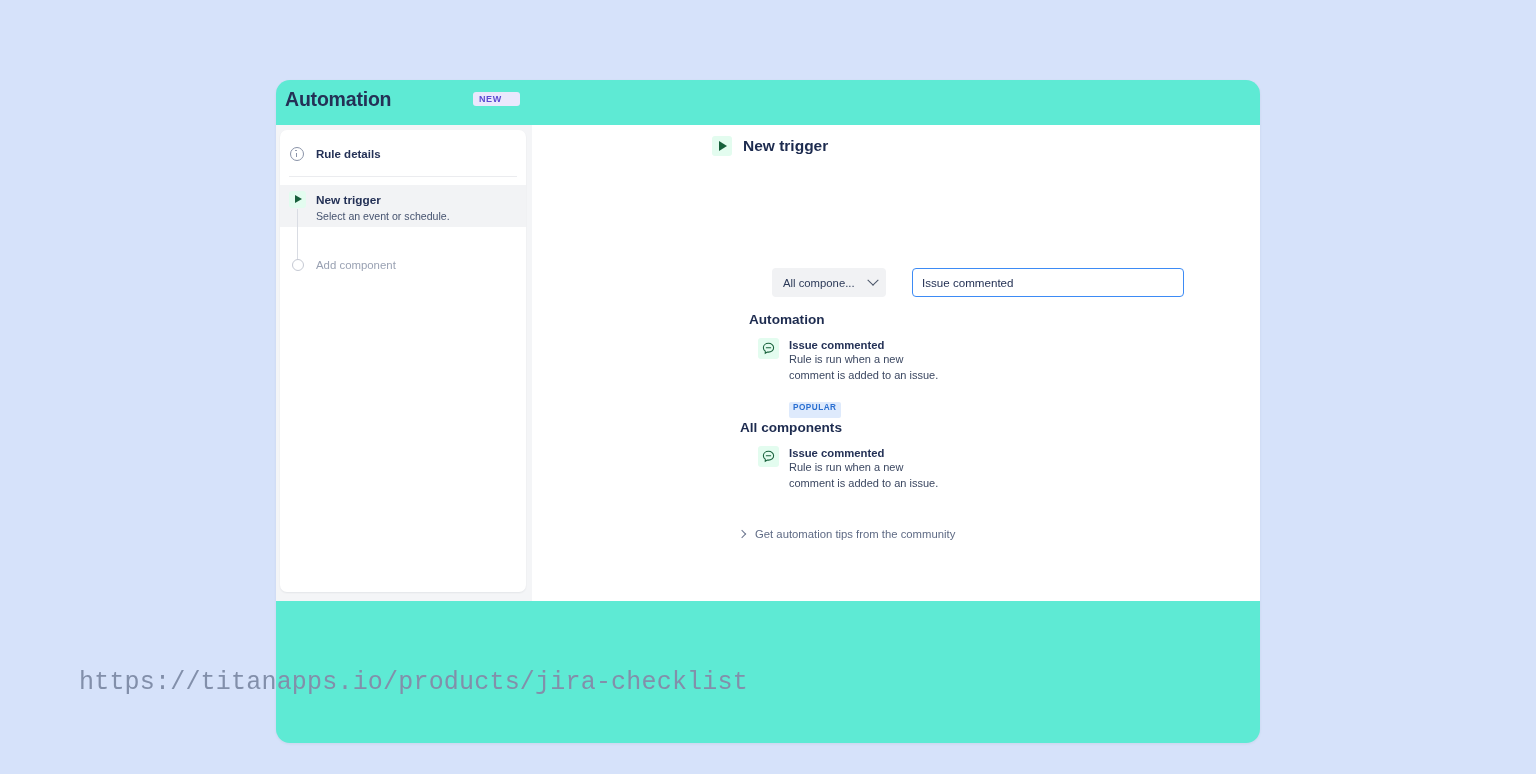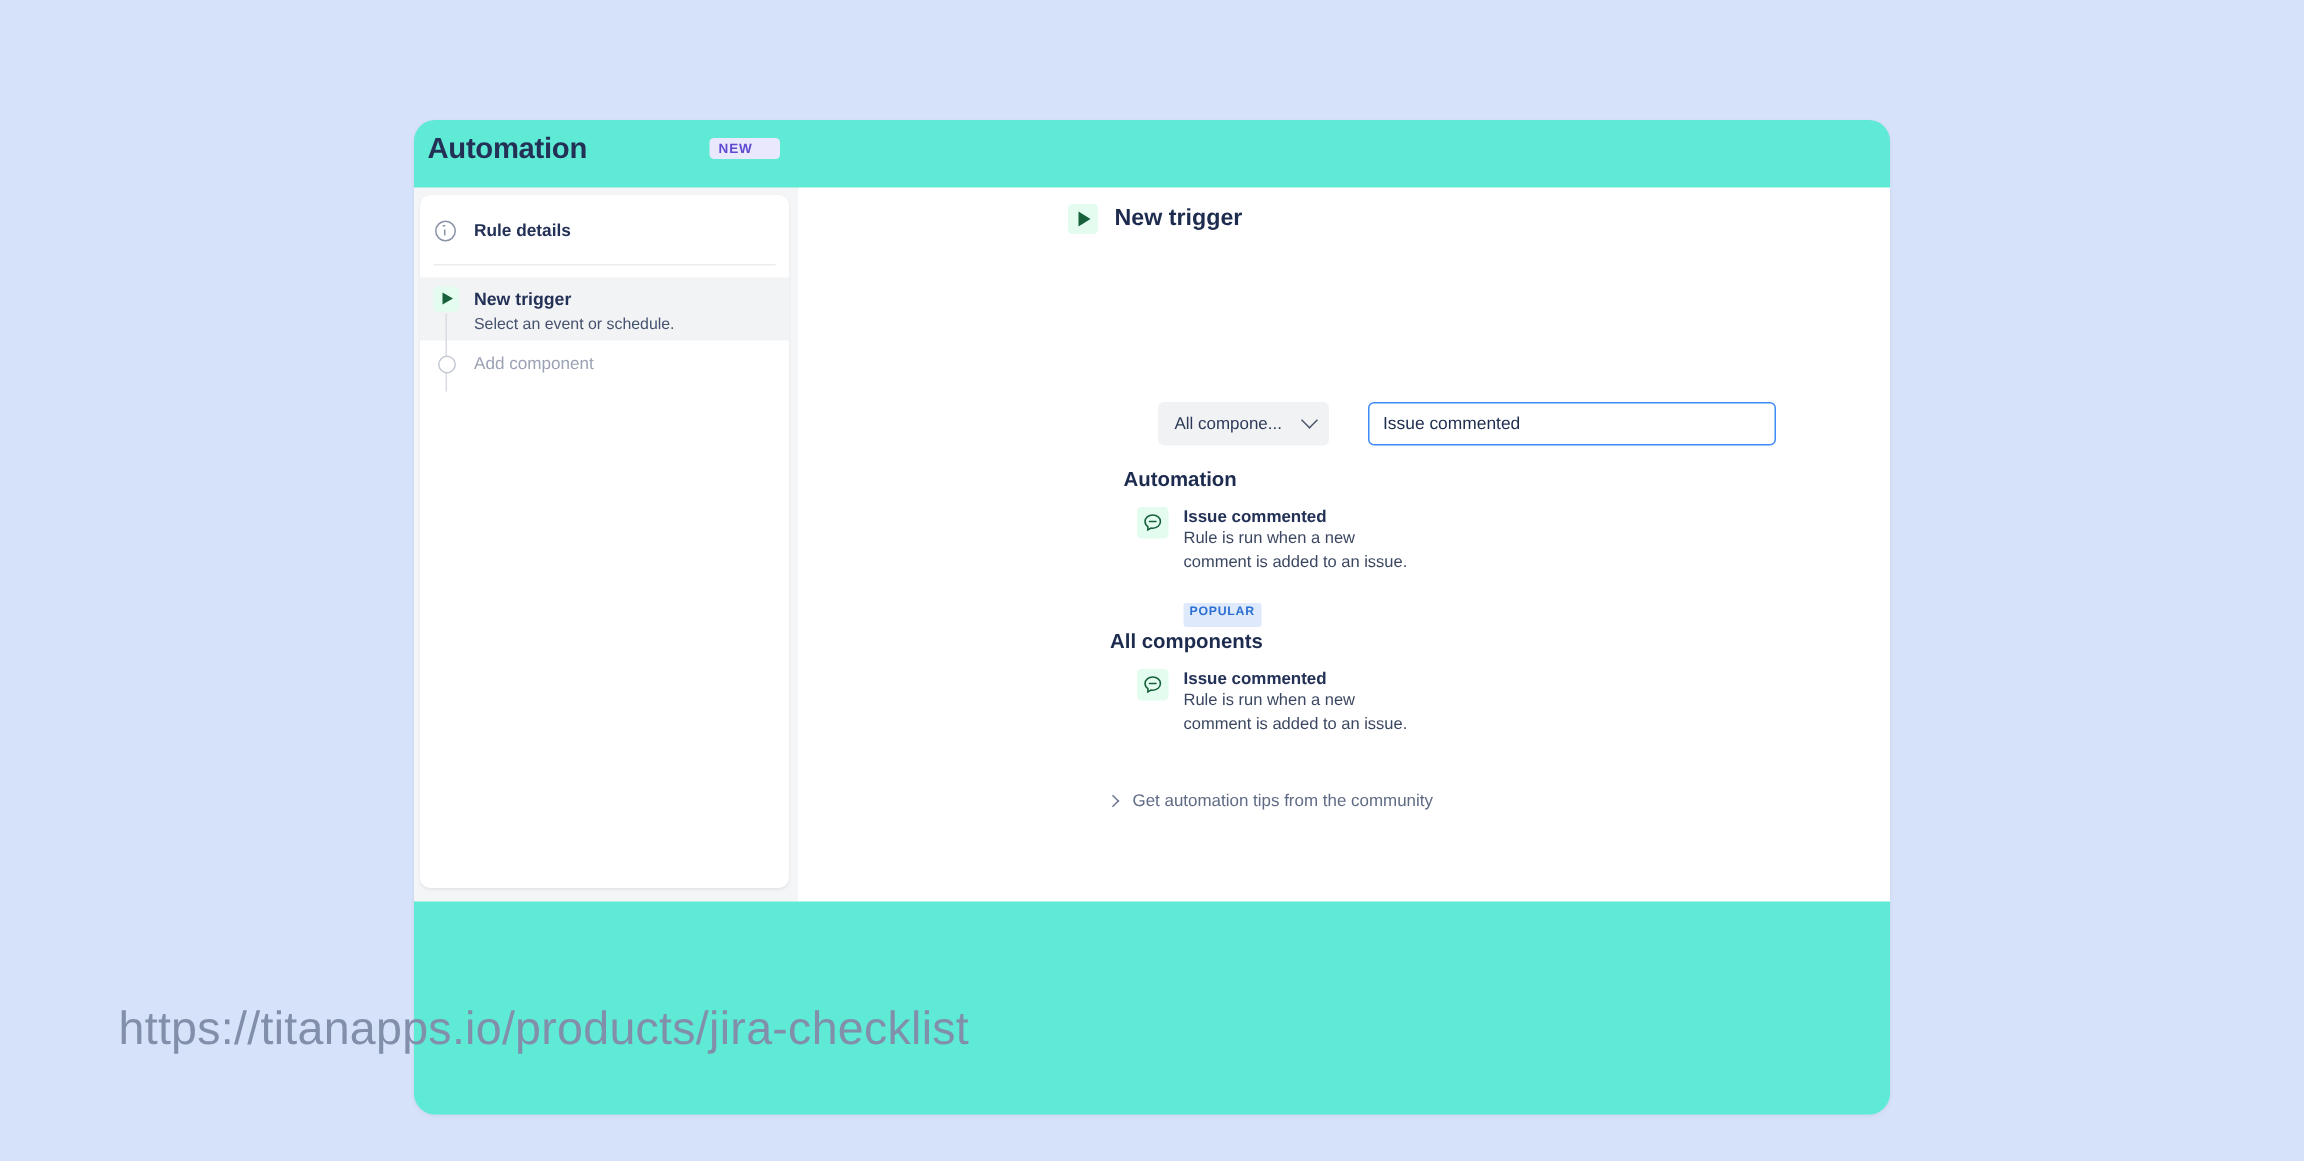--- a/index.html
+++ b/index.html
@@ -173,24 +173,24 @@
 
   #connector-line {
     position: absolute;
     left: 17px;
     top: 79px;
     width: 1.3px;
     height: 52px;
     background: #d9dce3;
   }
   #add-component-row {
-    top: 107px;
+    top: 124px;
     height: 22px;
     display: flex;
-    align-items: flex-start;
+    align-items: center;
     padding-left: 12px;
   }
   .hollow-circle {
     width: 10px; height: 10px;
     border: 1.3px solid #c5c9d3;
     border-radius: 50%;
     background: #ffffff;
     flex: 0 0 auto;
   }
   #add-component-label {
@@ -364,23 +364,24 @@
     font-size: 11.3px;
     font-weight: 400;
     color: #5f6b85;
   }
 
   
   #footer-url {
     position: absolute;
     left: 79px;
     top: 668px;
-    font-size: 31px;
+    font-size: 25px;
     color: #828faa;
     letter-spacing: .2px;
+    font-family: Liberation Mono, monospace;
   }
 </style>
 </head>
 <body>
 
 <div id="app-card">
 
   <div id="app-header">
     <div id="page-title">Automation</div>
     <div id="new-badge">NEW</div>

